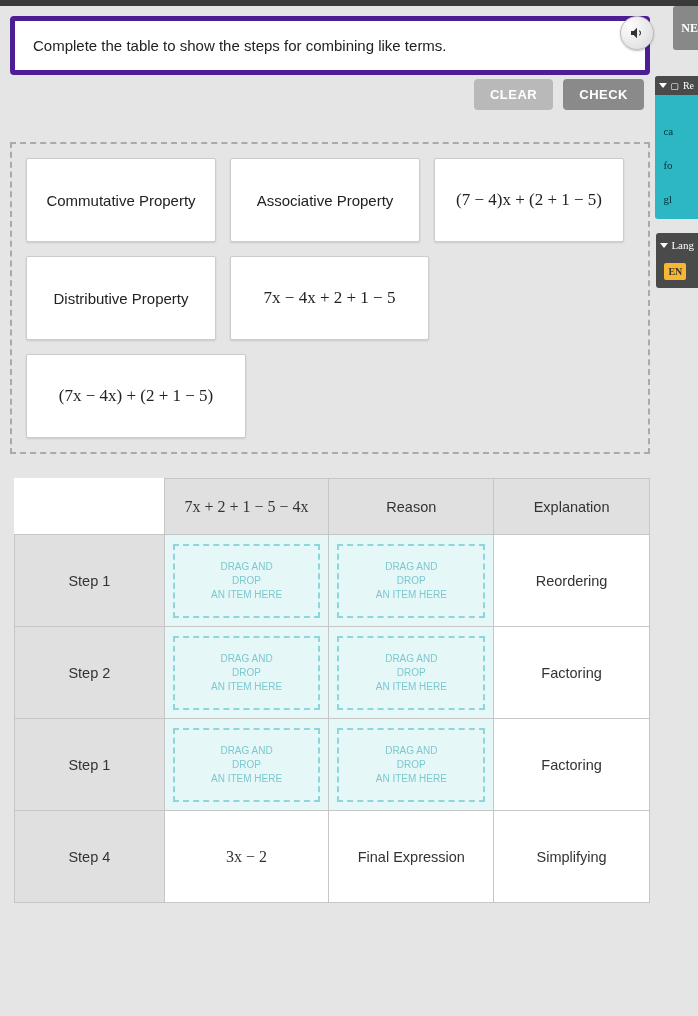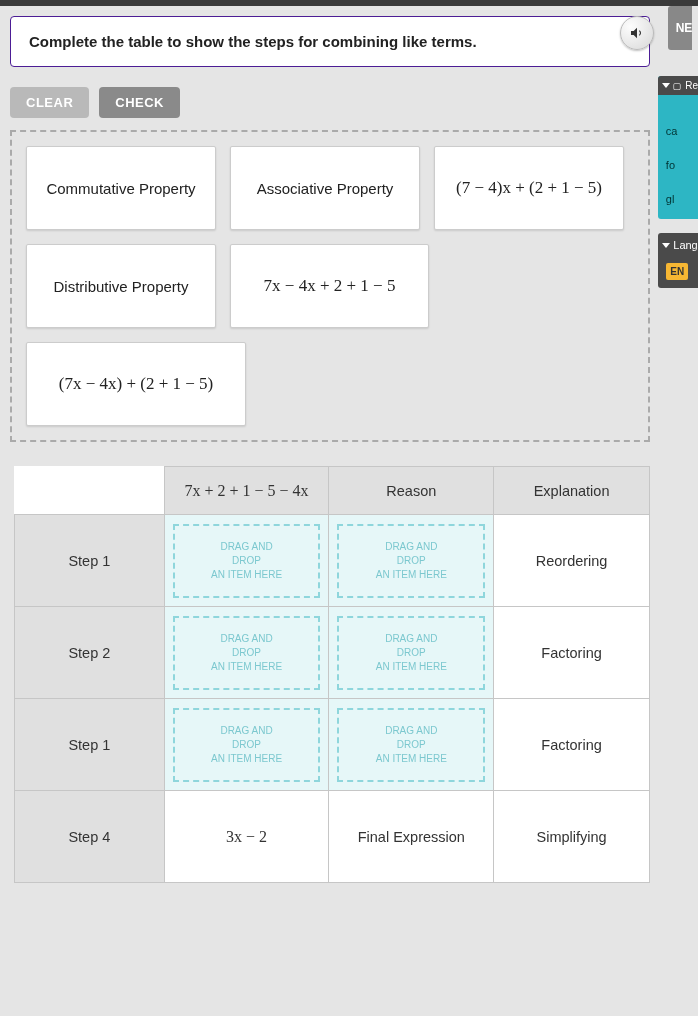--- a/index.html
+++ b/index.html
@@ -16,48 +16,48 @@
     height: 6px;
     width: 100%;
   }
   .main-area {
     padding: 10px 10px 0 10px;
     position: relative;
     width: 660px;
   }
   .prompt-box {
     background: #fff;
-    border: 1px solid #4c1d95;
+    border: 5px solid #4c1d95;
     border-radius: 4px;
     padding: 16px 18px;
     font-size: 15px;
     color: #222;
-    margin-bottom: 20px;
-    font-weight: bold;
+    margin-bottom: 4px;
   }
   .sound-btn {
     position: absolute;
     top: 10px;
     right: 6px;
     width: 34px;
     height: 34px;
     border-radius: 50%;
     background: radial-gradient(circle at 30% 30%, #fdfdfd, #d8d8d8);
     border: 1px solid #bbb;
     display: flex;
     align-items: center;
     justify-content: center;
     box-shadow: 0 1px 2px rgba(0,0,0,.25);
     cursor: pointer;
   }
   .sound-btn svg { width: 16px; height: 16px; }
   .action-row {
     display: flex;
+    justify-content: flex-end;
     gap: 10px;
-    margin-bottom: 12px;
+    margin-bottom: 32px;
     padding-right: 6px;
   }
   .btn {
     padding: 8px 16px;
     border-radius: 4px;
     border: none;
     font-size: 13px;
     font-weight: 600;
     letter-spacing: 0.5px;
     cursor: pointer;
@@ -106,21 +106,21 @@
   table.steps th, table.steps td {
     border: 1px solid #c6c6c6;
     text-align: center;
     vertical-align: middle;
     font-size: 14.5px;
     color: #333;
   }
   table.steps th {
     background: #e0e0e0;
     font-weight: 400;
-    height: 48px;
+    height: 56px;
     text-align: center;
   }
   table.steps th:first-child { background: transparent; border: none; }
   table.steps th .math { font-family: "Times New Roman", Georgia, serif; font-size: 16px; }
   table.steps td.step-label {
     background: #e0e0e0;
     width: 150px;
     height: 92px;
   }
   table.steps td.drop {
@@ -152,21 +152,22 @@
   table.steps td.plain.sans { font-family: Arial, Helvetica, sans-serif; font-size: 14.5px; }
 
   
   .side {
     position: absolute;
     right: 0;
     top: 6px;
     width: 36px;
     display: flex;
     flex-direction: column;
-    align-items: center;
+    align-items: flex-end;
+    font-family: Liberation Serif, serif;
   }
   .side-ne {
     background: #888;
     color: #fff;
     font-size: 12px;
     font-weight: 600;
     height: 44px;
     display:flex; align-items:center; justify-content:flex-start;
     padding-left: 8px;
     margin-bottom: 26px;

